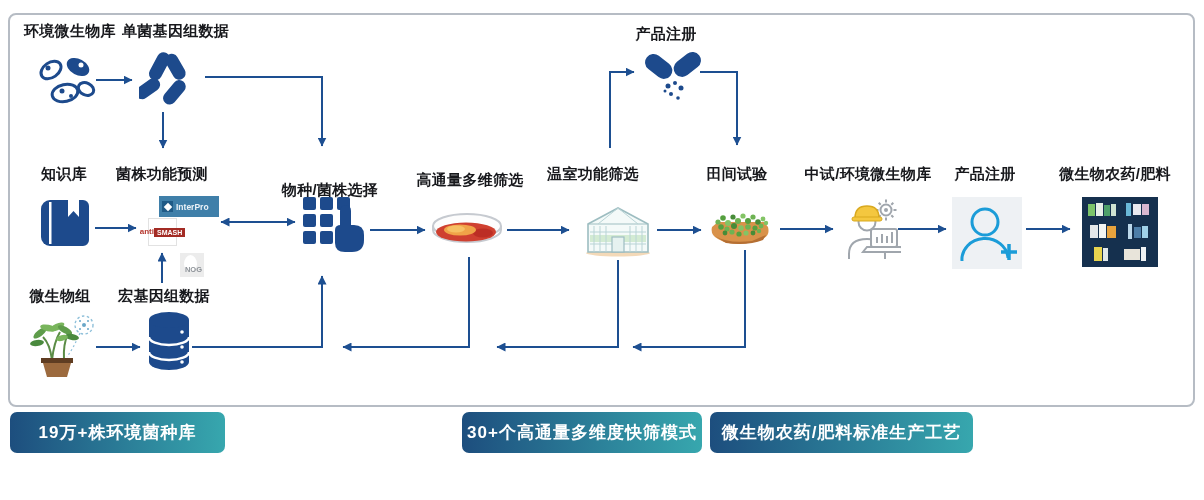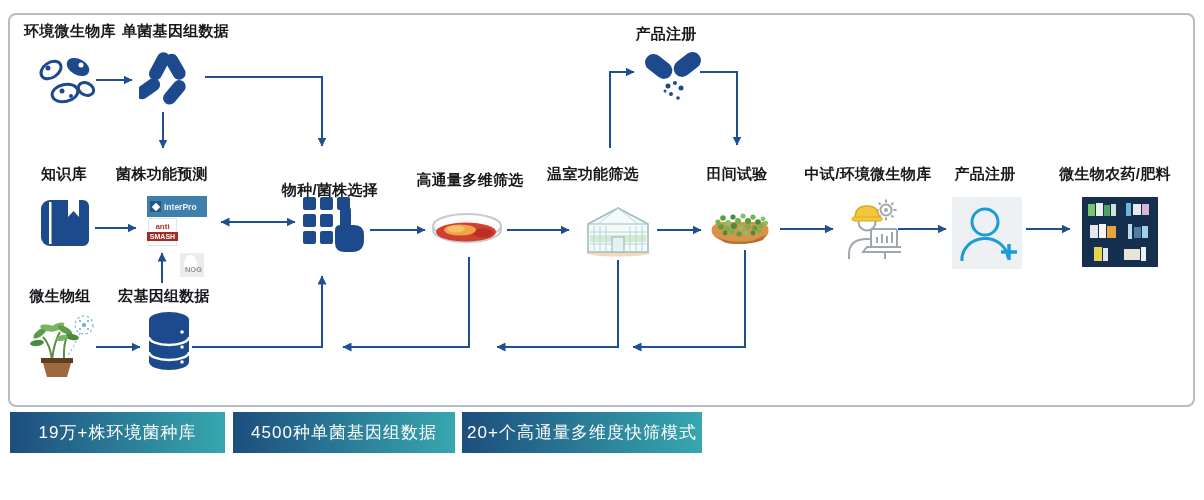--- a/index.html
+++ b/index.html
@@ -7,43 +7,43 @@
          font-family:"Liberation Sans","DejaVu Sans",sans-serif;}
   .frame{position:absolute;left:8px;top:13px;width:1183px;height:390px;
          border:2px solid #b6bcc4;border-radius:8px;}
   .layer{position:absolute;left:0;top:0;}
   .lbl{position:absolute;font-weight:bold;font-size:15px;color:#17181c;white-space:nowrap;
        transform:translateX(-50%);letter-spacing:.3px;}
   .lbl.la{transform:none;}
   .icon{position:absolute;}
   
   .logos{position:absolute;left:147px;top:196px;width:60px;height:52px;}
-  .lg-interpro{position:absolute;left:0;top:0;width:60px;height:21px;background:#3f7fa9;
+  .lg-interpro{position:absolute;left:12px;top:0;width:60px;height:21px;background:#3f7fa9;
        color:#eaf2f8;font-size:8.5px;font-weight:bold;display:flex;align-items:center;
        gap:3px;padding-left:3px;box-sizing:border-box;}
   .lg-mark{width:11px;height:11px;background:#1f5a86;position:relative;flex:0 0 auto;}
   .lg-mark::after{content:"";position:absolute;left:2.5px;top:2.5px;width:6px;height:6px;
        background:#fff;transform:rotate(45deg);}
   .lg-antismash{position:absolute;left:2px;top:23px;width:27px;height:26px;background:#fff;
-       box-shadow:0 0 0 1px #e2e2e2;display:flex;flex-direction:column;align-items:center;
+       box-shadow:0 0 0 1px #e2e2e2;display:flex;align-items:center;
        justify-content:center;}
   .lg-anti{color:#b5352c;font-weight:bold;font-size:8px;line-height:1;}
   .lg-smash{background:#a32b24;color:#fff;font-weight:bold;font-size:7px;padding:1px 3px;
        line-height:1;margin-top:1px;}
   .lg-nog{position:absolute;left:33px;top:25px;width:24px;height:24px;background:#ececec;
        font-size:7.5px;font-weight:bold;color:#8d9298;margin-top:32px;}
   .lg-nog::before{content:"";position:absolute;top:2px;left:4px;width:13px;height:16px;
        background:#fff;border-radius:50% 50% 50% 50%/58% 58% 42% 42%;}
   .lg-nog span{position:absolute;right:2px;bottom:3px;}
   .pp-bg{position:absolute;left:952px;top:197px;width:70px;height:72px;background:#eef1f4;}
   
   .bbox{position:absolute;height:41px;top:412px;
         background:linear-gradient(90deg,#1d4e7e,#37a7ae);
-        color:#fff;font-weight:normal;font-size:17px;letter-spacing:1px;
-        display:flex;align-items:center;justify-content:center;white-space:nowrap;}
+        color:#fff;font-weight:bold;font-size:17px;letter-spacing:1px;
+        display:flex;align-items:center;justify-content:center;white-space:nowrap;border-radius:7px;}
   .bbox.r2{top:457px;height:40px;}
 </style>
 </head>
 <body>
 
 <div id="stage">
 
   <div class="frame"></div>
 
   <svg class="layer" width="1204" height="500" viewBox="0 0 1204 500">
@@ -304,16 +304,16 @@
       <ellipse cx="23" cy="9" rx="20" ry="8" fill="#1d4a8c"></ellipse>
       <path d="M3,26 a20,8 0 0 0 40,0" fill="none" stroke="#fff" stroke-width="2.5"></path>
       <path d="M3,41 a20,8 0 0 0 40,0" fill="none" stroke="#fff" stroke-width="2.5"></path>
       <circle cx="36" cy="21" r="1.8" fill="#fff"></circle>
       <circle cx="36" cy="36" r="1.8" fill="#fff"></circle>
       <circle cx="36" cy="51" r="1.8" fill="#fff"></circle>
     </svg>
   </div>
 
   <div class="bbox" style="left:10px;width:215px">19万+株环境菌种库</div>
-  <div class="bbox" style="left:233px;width:222px">4500种单菌基因组数据</div>
-  <div class="bbox" style="left:462px;width:240px">20+个高通量多维度快筛模式</div>
+  <div class="bbox" style="left:462px;width:240px">30+个高通量多维度快筛模式</div>
+  <div class="bbox" style="left:710px;width:263px">微生物农药/肥料标准生产工艺</div>
 
 </div>
 
 </body></html>

